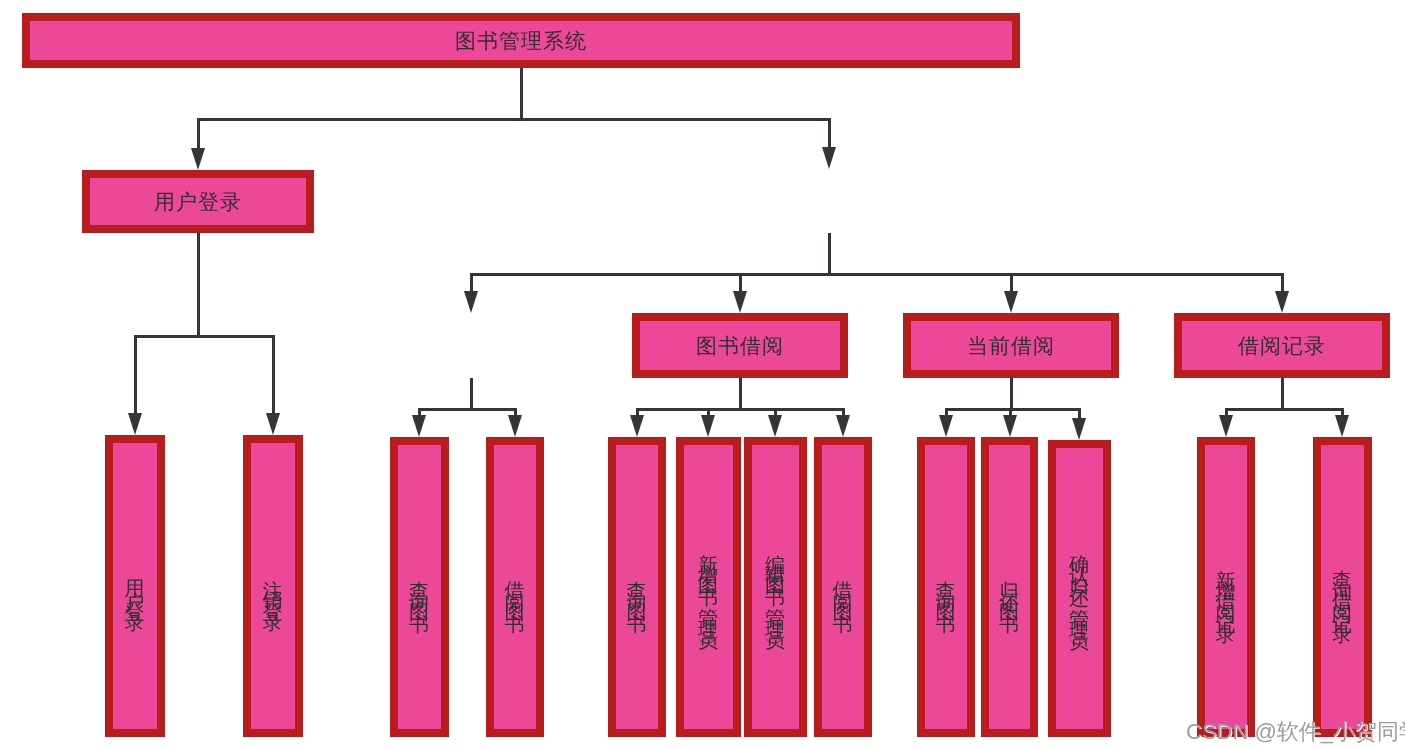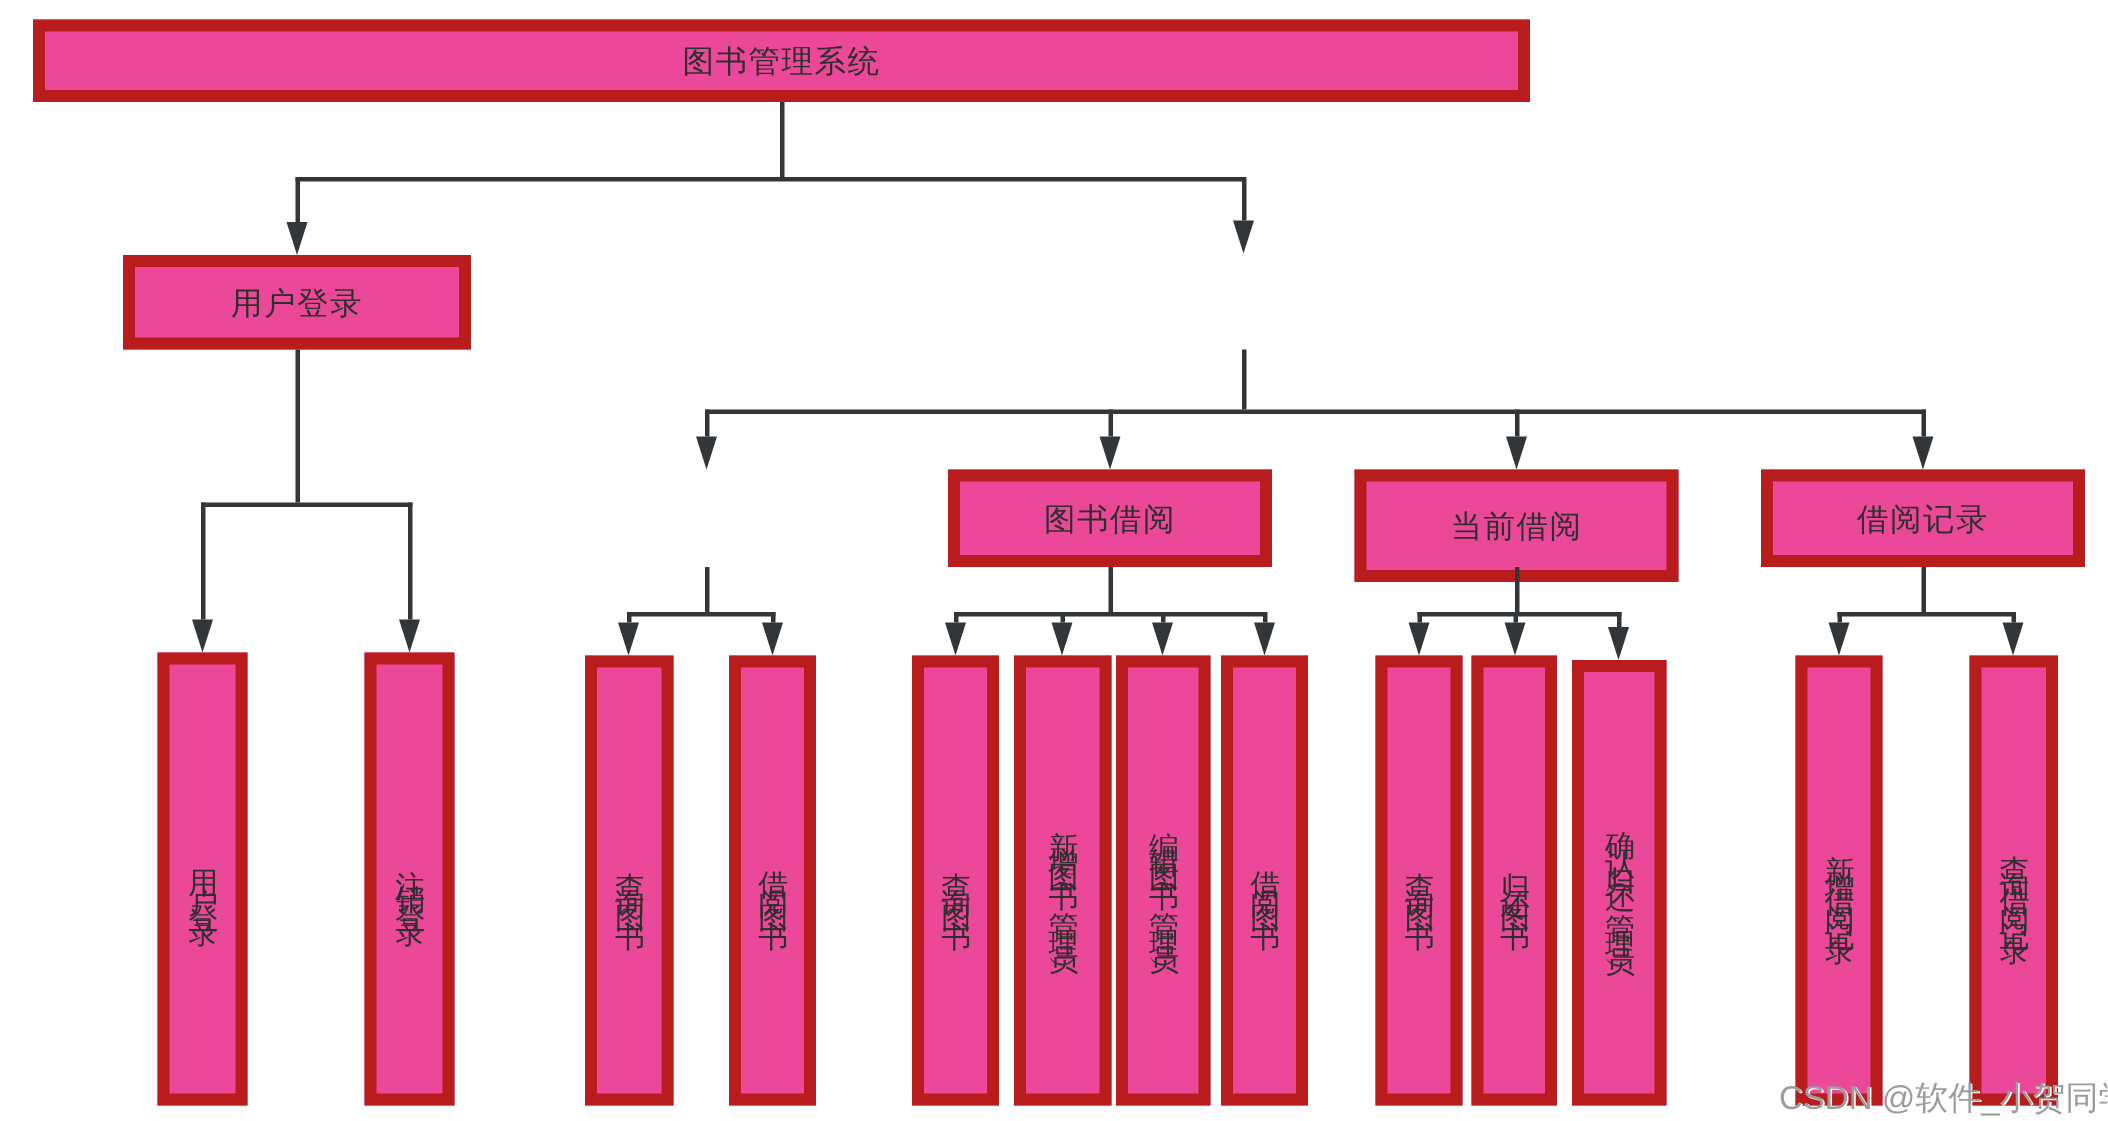--- a/index.html
+++ b/index.html
@@ -59,21 +59,21 @@
   <div class="vl" style="left:470px;top:273px;height:18px"></div>
   <div class="ar" style="left:464px;top:291px"></div>
   <div class="vl" style="left:739px;top:273px;height:18px"></div>
   <div class="ar" style="left:733px;top:291px"></div>
   <div class="vl" style="left:1010px;top:273px;height:18px"></div>
   <div class="ar" style="left:1004px;top:291px"></div>
   <div class="vl" style="left:1281px;top:273px;height:18px"></div>
   <div class="ar" style="left:1275px;top:291px"></div>
 
   <div class="box h" style="left:632px;top:313px;width:216px;height:65px">图书借阅</div>
-  <div class="box h" style="left:903px;top:313px;width:216px;height:75px">当前借阅</div>
+  <div class="box h" style="left:903px;top:313px;width:216px;height:65px">当前借阅</div>
   <div class="box h" style="left:1174px;top:313px;width:216px;height:65px">借阅记录</div>
 
   <div class="vl" style="left:470px;top:378px;height:30px"></div>
   <div class="hl" style="left:418px;top:408px;width:99px"></div>
   <div class="vl" style="left:418px;top:408px;height:7px"></div>
   <div class="ar" style="left:412px;top:415px"></div>
   <div class="vl" style="left:514px;top:408px;height:7px"></div>
   <div class="ar" style="left:508px;top:415px"></div>
 
   <div class="box v" style="left:390px;top:437px;width:59px;height:300px">查询图书</div>

